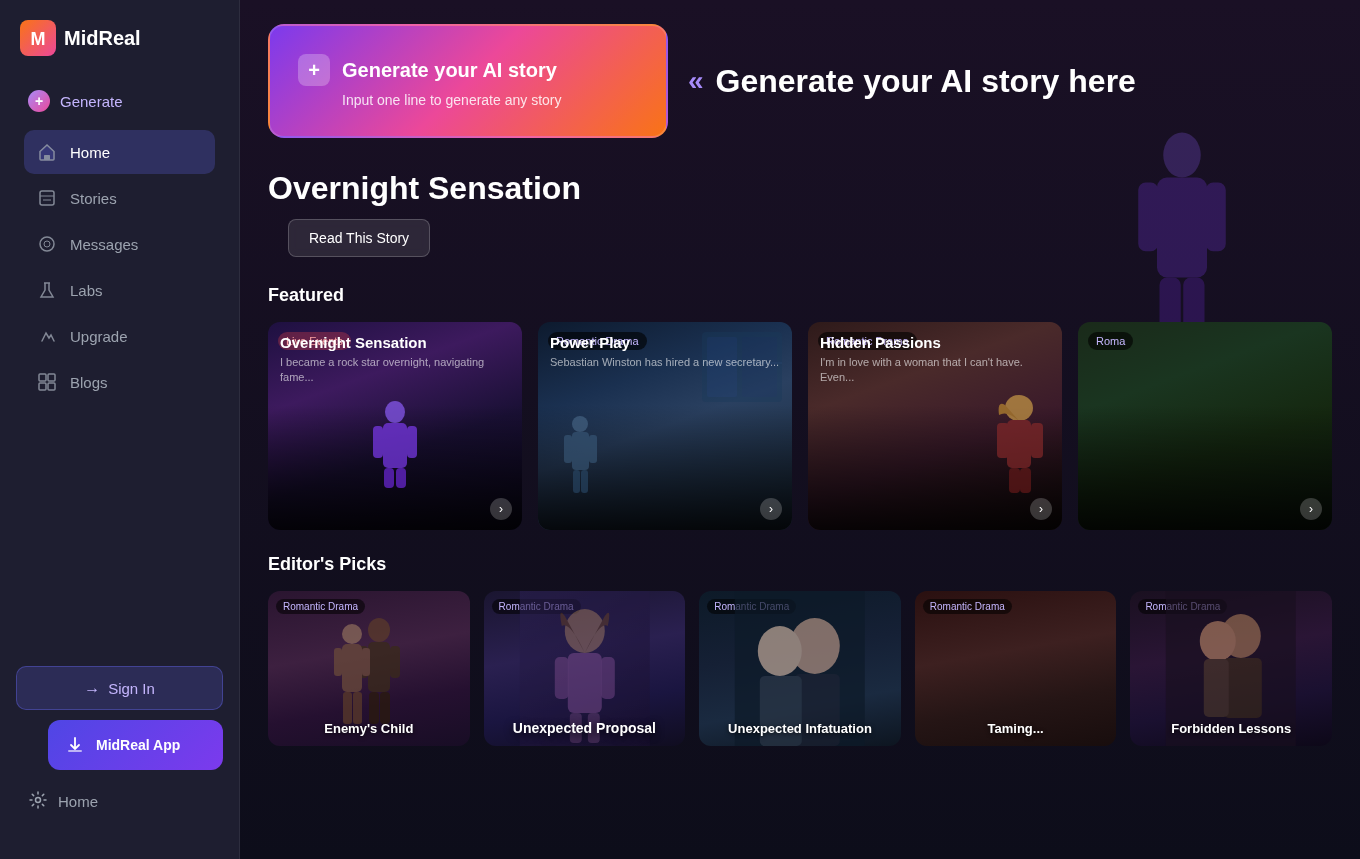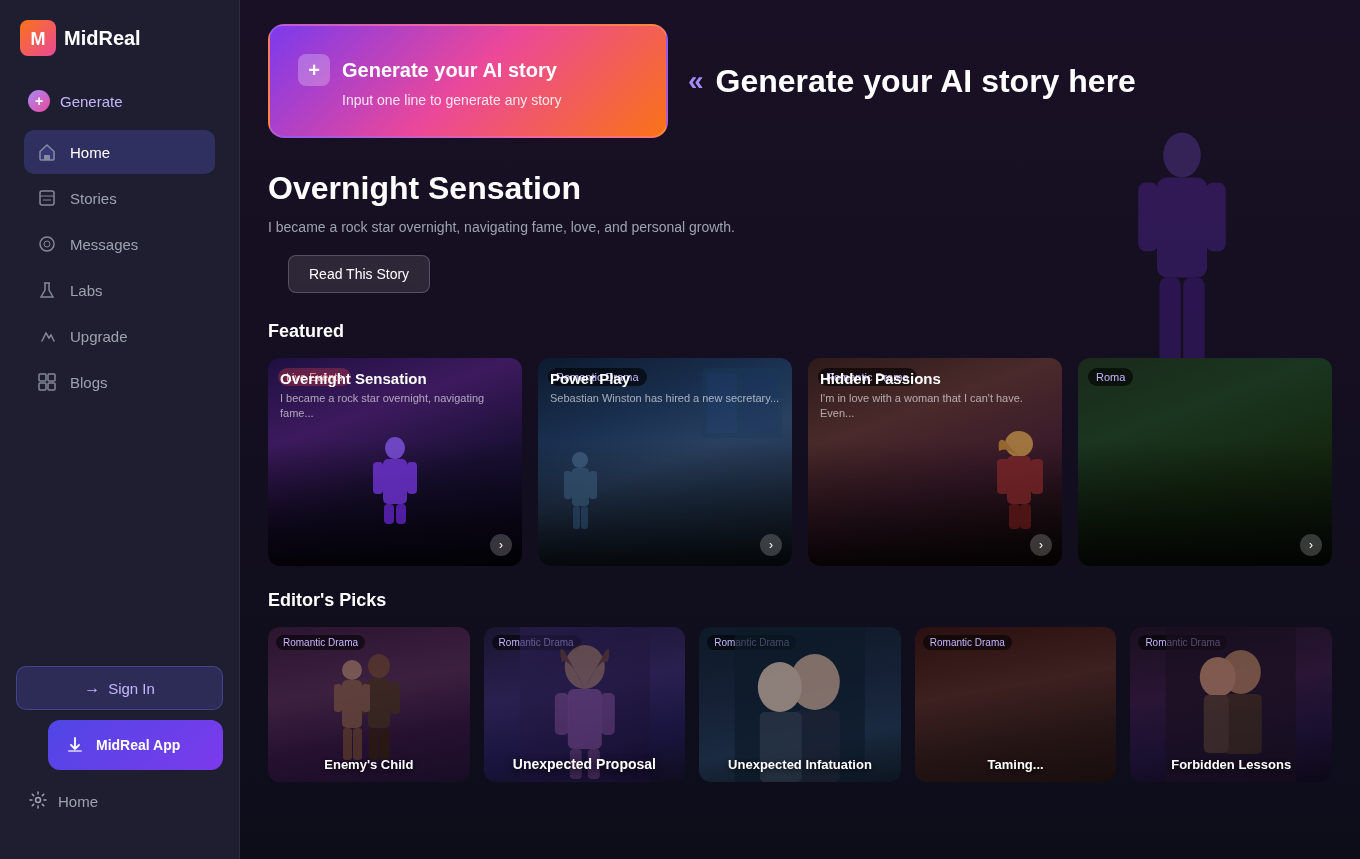--- a/index.html
+++ b/index.html
@@ -602,21 +602,20 @@
     <svg class="silhouette" viewBox="0 0 100 200" xmlns="http://www.w3.org/2000/svg" style="position:absolute;right:60px;top:-40px;width:180px;height:250px;opacity:0.25;">
       <ellipse cx="50" cy="20" rx="15" ry="18" fill="#8b5cf6"></ellipse>
       <rect x="30" y="38" width="40" height="80" rx="8" fill="#7c3aed"></rect>
       <rect x="15" y="42" width="16" height="55" rx="6" fill="#7c3aed"></rect>
       <rect x="69" y="42" width="16" height="55" rx="6" fill="#7c3aed"></rect>
       <rect x="32" y="118" width="17" height="70" rx="6" fill="#6d28d9"></rect>
       <rect x="51" y="118" width="17" height="70" rx="6" fill="#6d28d9"></rect>
     </svg>
 
     <h1 class="story-title">Overnight Sensation</h1>
-    <p class="story-description">I became a rock star overnight, navigating fame, love, and personal growth.</p>
     <button class="read-story-btn">Read This Story</button>
   </div>
 
   <div class="featured-section">
     <h2 class="section-title">Featured</h2>
     <div class="cards-row">
 
       <div class="story-card card-1-art">
         <div class="card-gradient-overlay"></div>
         <span class="card-badge card-badge-live">Live Events</span>

